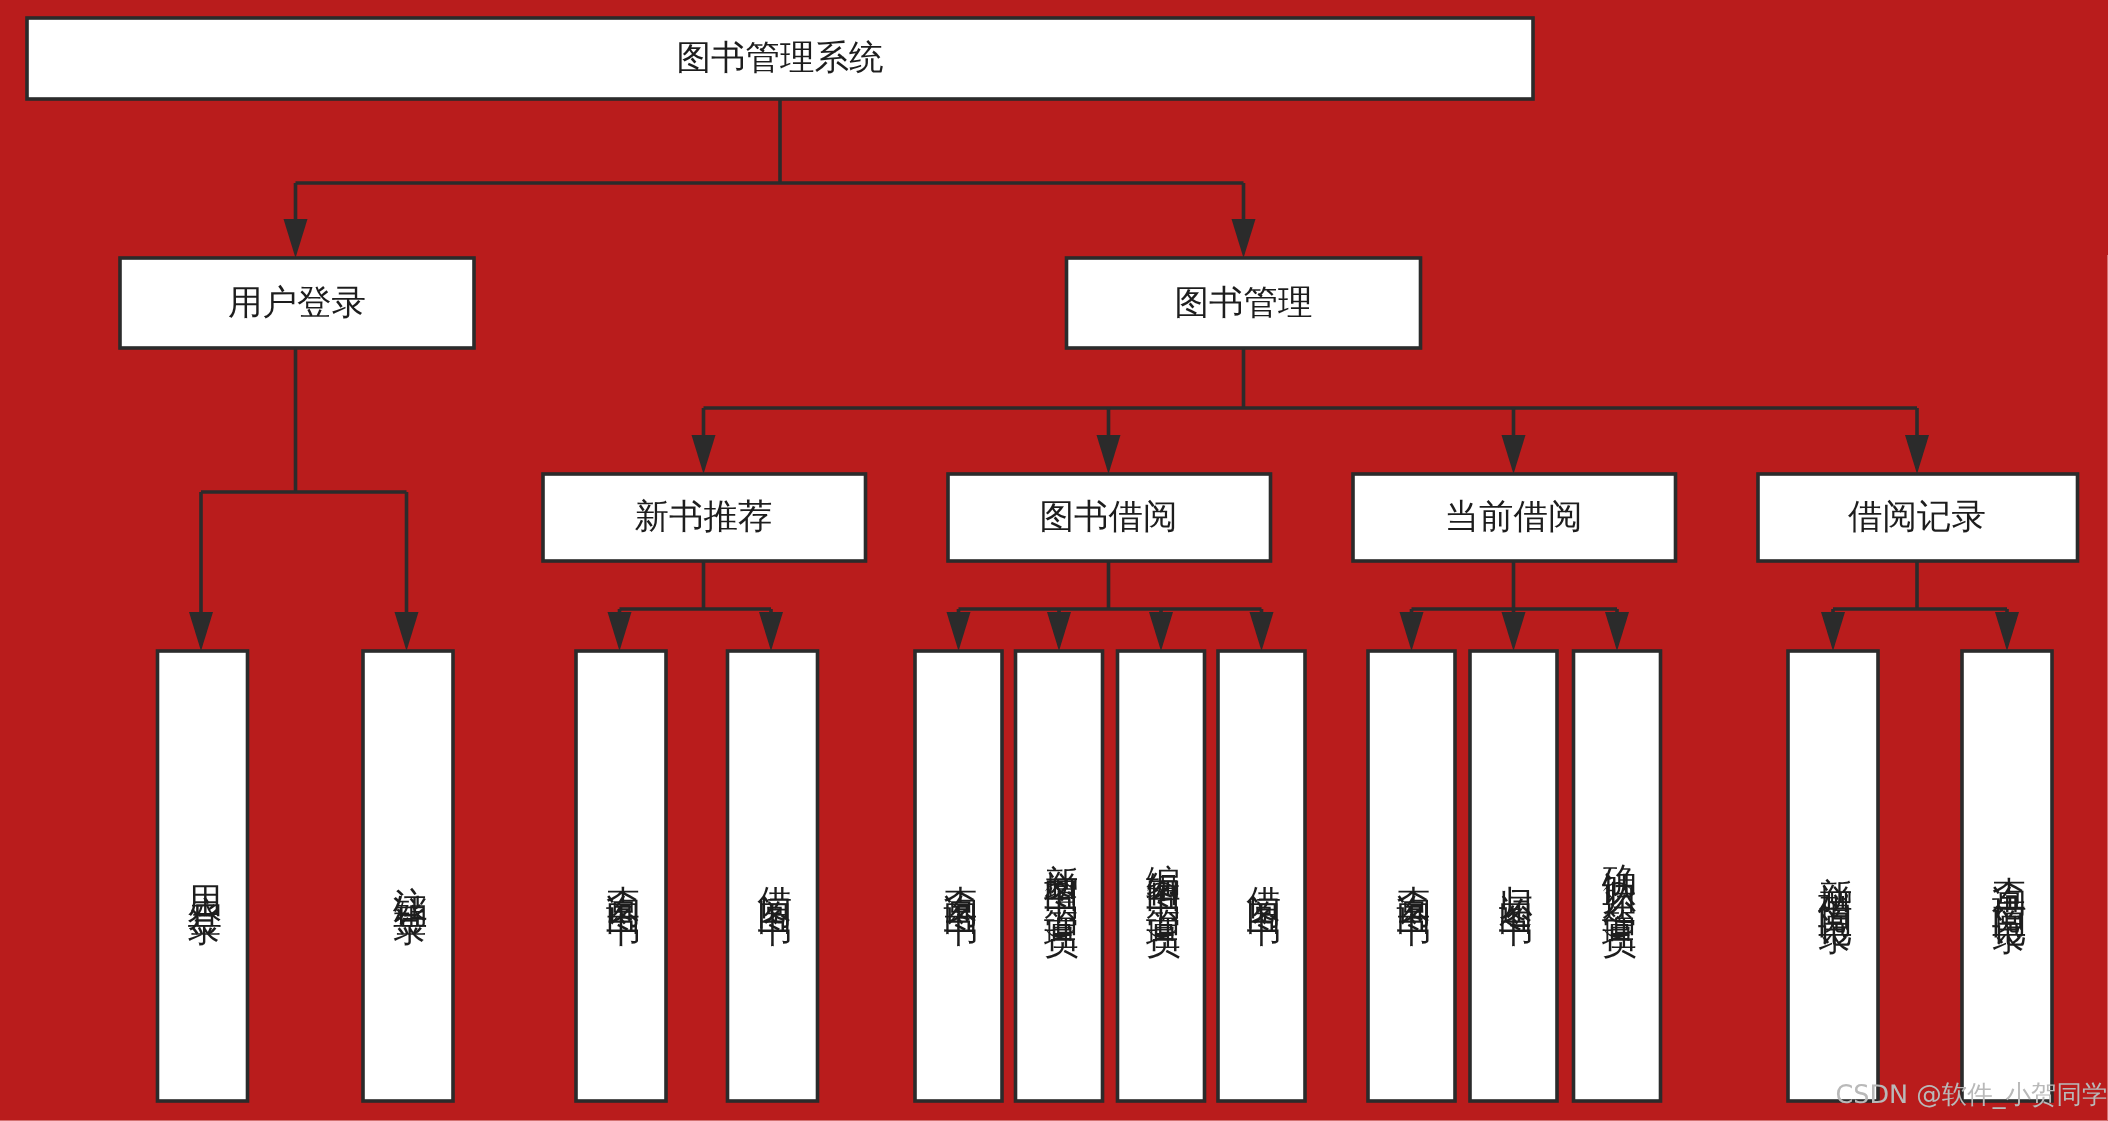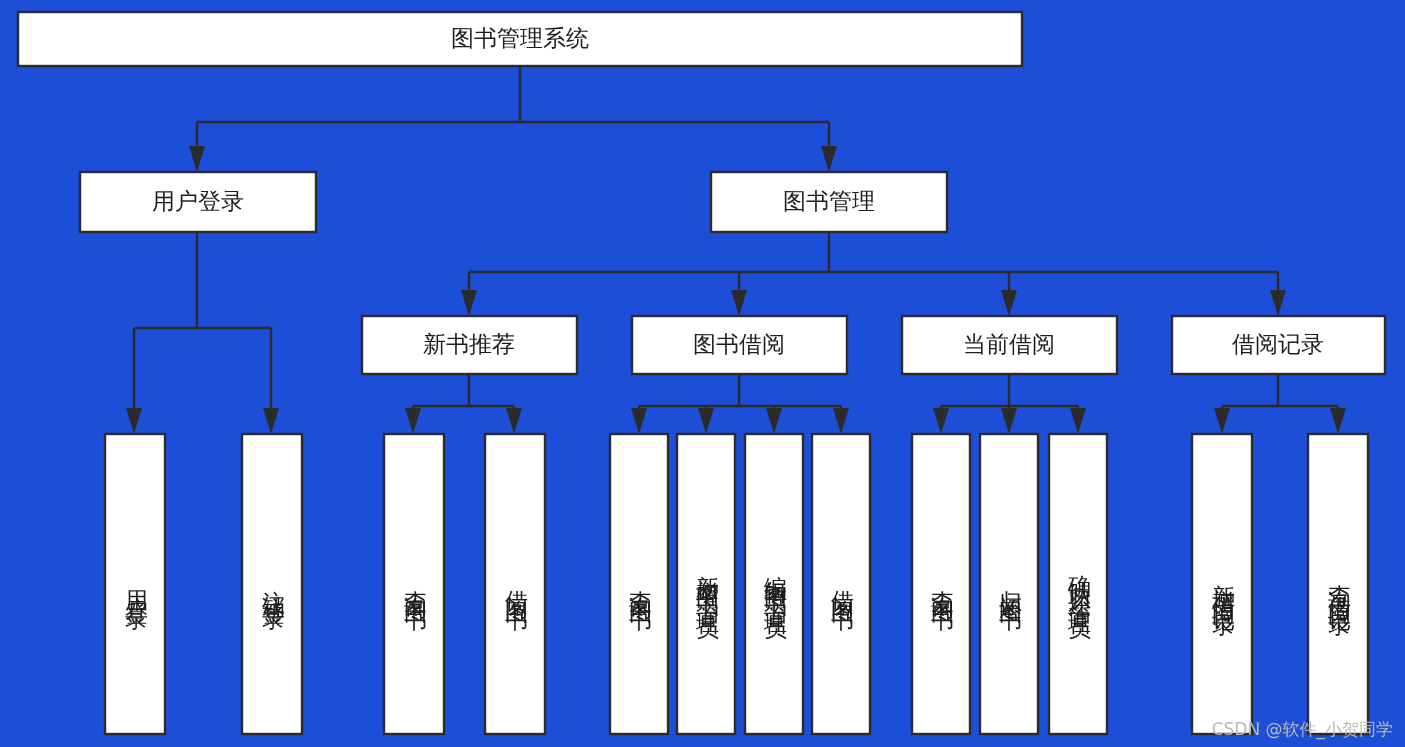--- a/index.html
+++ b/index.html
@@ -10,21 +10,21 @@
   body {
     width: 1405px;
     height: 747px;
     font-family: "Liberation Sans", "DejaVu Sans", sans-serif;
     overflow: hidden;
   }
   #diagram-root {
     position: relative;
     width: 1405px;
     height: 747px;
-    background: #1d4ed8;
+    background: #b91c1c;
   }
   svg#tree-svg {
     position: absolute;
     left: 0;
     top: 0;
     width: 1405px;
     height: 747px;
     display: block;
   }
   .node-box {
@@ -53,21 +53,21 @@
     font-family: "Liberation Sans", "DejaVu Sans", sans-serif;
     font-size: 23px;
     fill: #1d1d1d;
     text-anchor: middle;
     dominant-baseline: middle;
     writing-mode: vertical-rl;
     letter-spacing: 6px;
   }
   .watermark {
     position: absolute;
-    right: 12px;
+    right: 0;
     bottom: 6px;
     font-family: "DejaVu Sans", "Liberation Sans", sans-serif;
     font-size: 17px;
     color: #b9b9b9;
     white-space: nowrap;
     user-select: none;
     pointer-events: none;
   }
 </style>
 </head>

